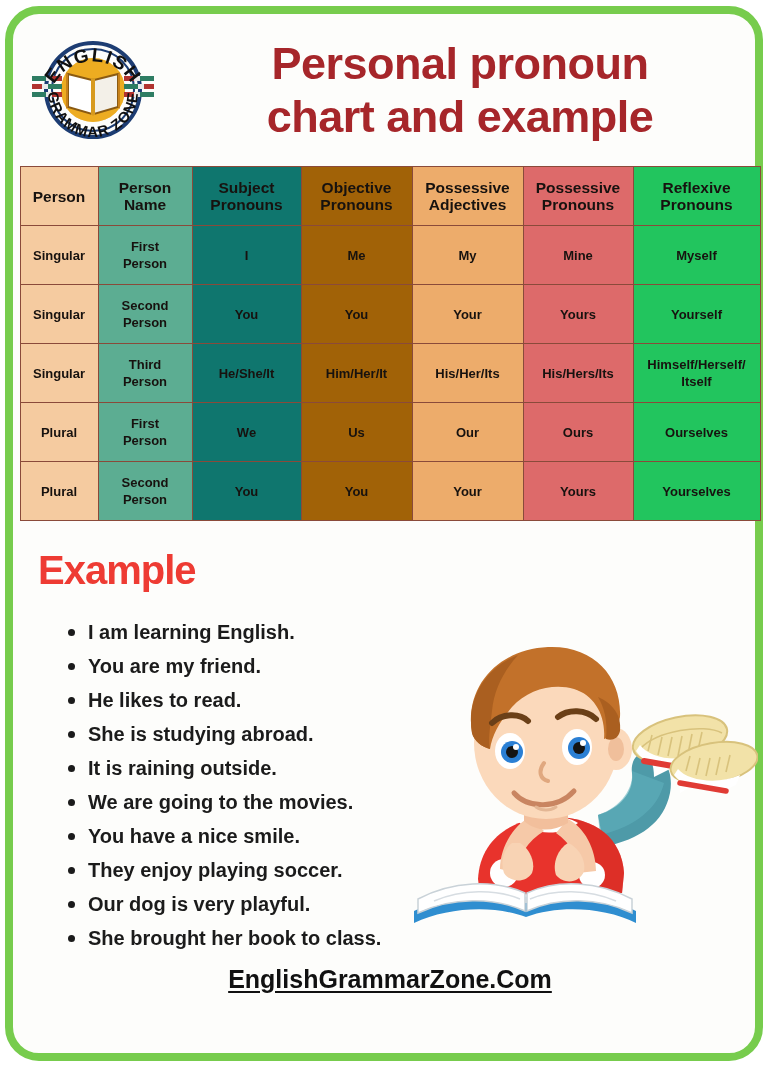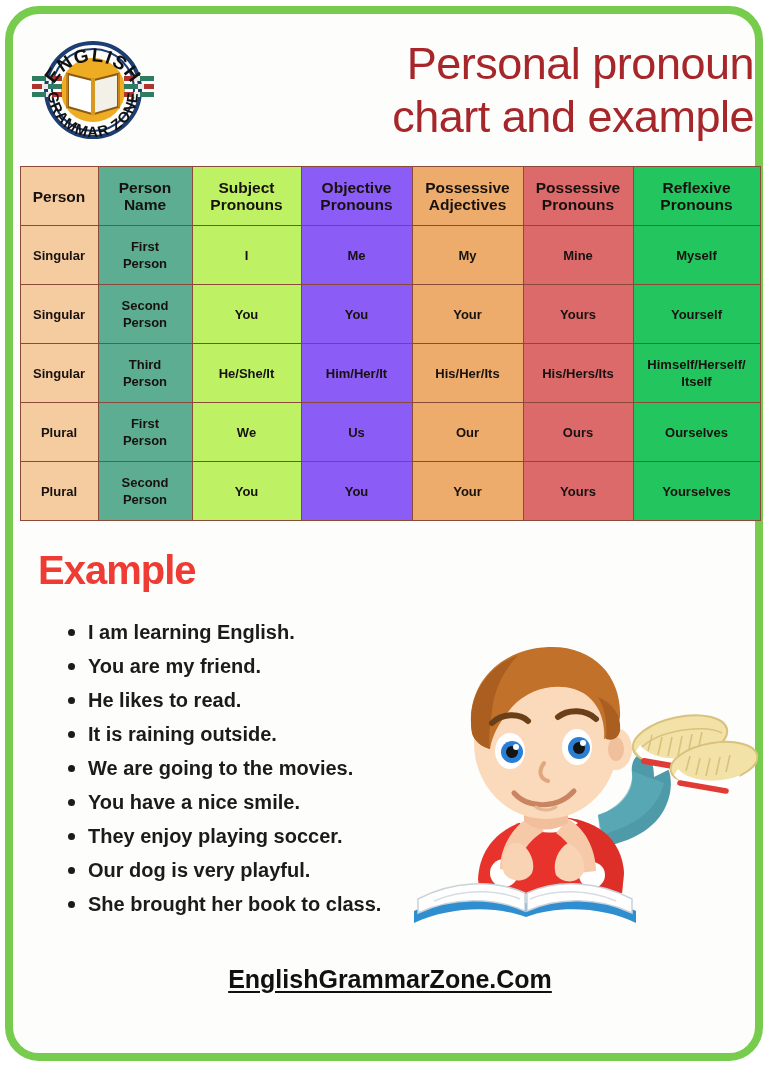--- a/index.html
+++ b/index.html
@@ -58,26 +58,26 @@
   }
   .logo svg { display: block; width: 130px; height: 128px; }
 
   .title-block {
     flex: 1 1 auto;
     padding-left: 8px;
     padding-right: 10px;
   }
   .title-line {
     font-family: "Liberation Sans", sans-serif;
-    font-weight: normal;
+    font-weight: bold;
     font-size: 45px;
     line-height: 53px;
     color: #a6262a;
     letter-spacing: -0.5px;
-    text-align: right;
+    text-align: center;
   }
 
   
   .table-wrap {
     margin: 6px 2px 0 2px;
     padding: 0 1px;
   }
   table.pronoun-table {
     border-collapse: collapse;
     width: 740px;
@@ -95,22 +95,22 @@
     line-height: 17px;
     padding: 2px 3px;
     font-family: "Liberation Sans", sans-serif;
   }
   table.pronoun-table tr.header-row td {
     font-size: 15.5px;
     line-height: 17px;
   }
   td.c0 { background: #f5cba0; width: 78px; }
   td.c1 { background: #5cad92; width: 94px; }
-  td.c2 { background: #bef264; width: 109px; }
-  td.c3 { background: #8b5cf6; width: 111px; color: #12102e; }
+  td.c2 { background: #0f766e; width: 109px; }
+  td.c3 { background: #a16207; width: 111px; color: #12102e; }
   td.c4 { background: #edac6b; width: 111px; }
   td.c5 { background: #dd6a6a; width: 110px; }
   td.c6 { background: #22c55e; width: 127px; }
 
   td.small { font-size: 12.5px; line-height: 14px; }
 
   
   .example-heading {
     font-family: "Liberation Sans", sans-serif;
     font-weight: bold;
@@ -352,20 +352,21 @@
     </div>
 
     <div class="example-heading">Example</div>
 
     <div class="lower">
 
       <ul class="examples">
         <li>I am learning English.</li>
         <li>You are my friend.</li>
         <li>He likes to read.</li>
+        <li>She is studying abroad.</li>
         <li>It is raining outside.</li>
         <li>We are going to the movies.</li>
         <li>You have a nice smile.</li>
         <li>They enjoy playing soccer.</li>
         <li>Our dog is very playful.</li>
         <li>She brought her book to class.</li>
       </ul>
 
       <div class="illustration">
         <svg viewBox="0 0 350 330" xmlns="http://www.w3.org/2000/svg">

